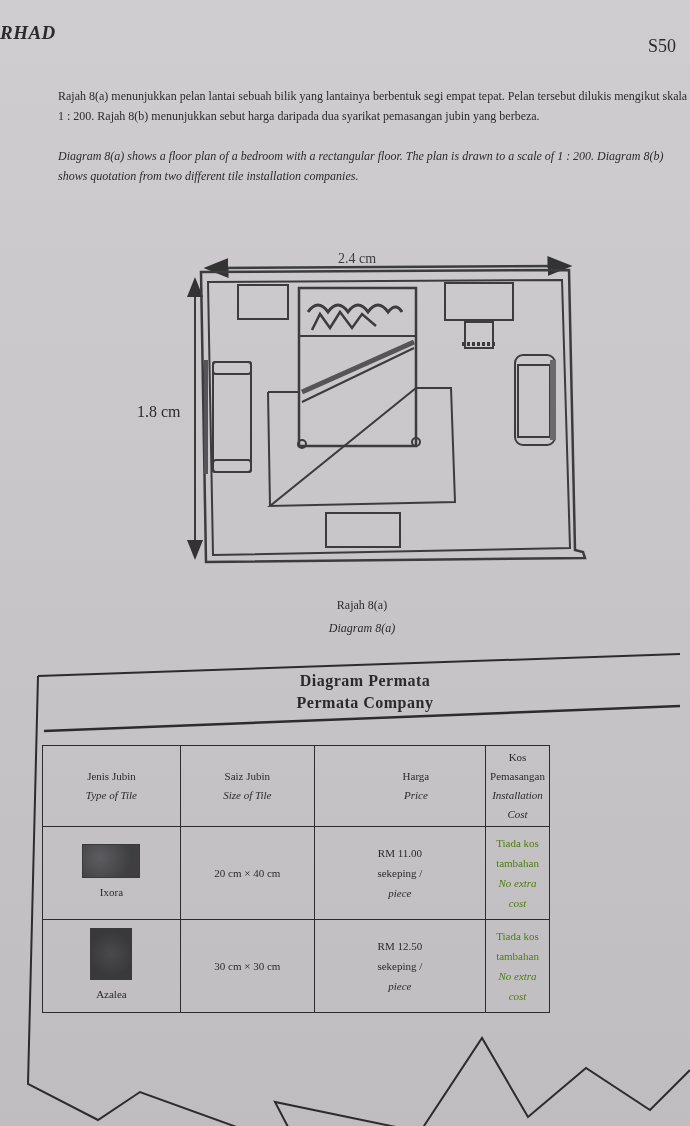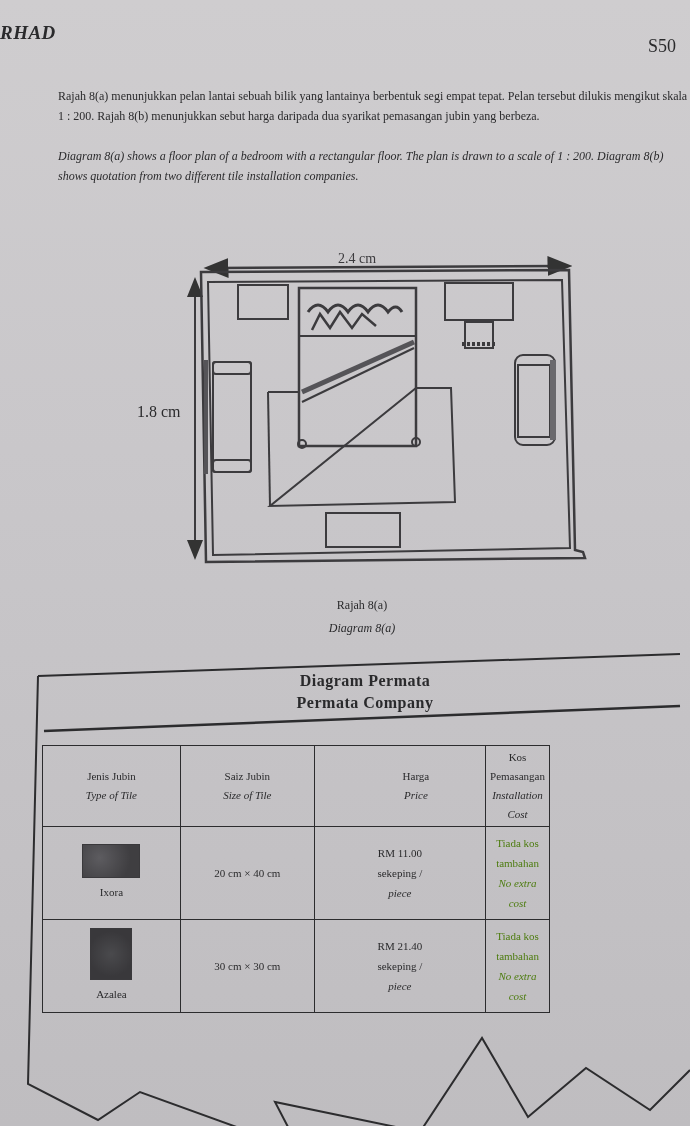--- a/index.html
+++ b/index.html
@@ -151,21 +151,21 @@
         <div class="it">No extra cost</div>
       </td>
     </tr>
     <tr>
       <td>
         <span class="tile-swatch azalea"></span>
         <span>Azalea</span>
       </td>
       <td>30 cm × 30 cm</td>
       <td>
-        <div>RM 21.40</div>
+        <div>RM 12.50</div>
         <div>sekeping /</div>
         <div class="it">piece</div>
       </td>
       <td class="light">
         <div>Tiada kos</div>
         <div>tambahan</div>
         <div class="it">No extra cost</div>
       </td>
     </tr>
   </tbody>

